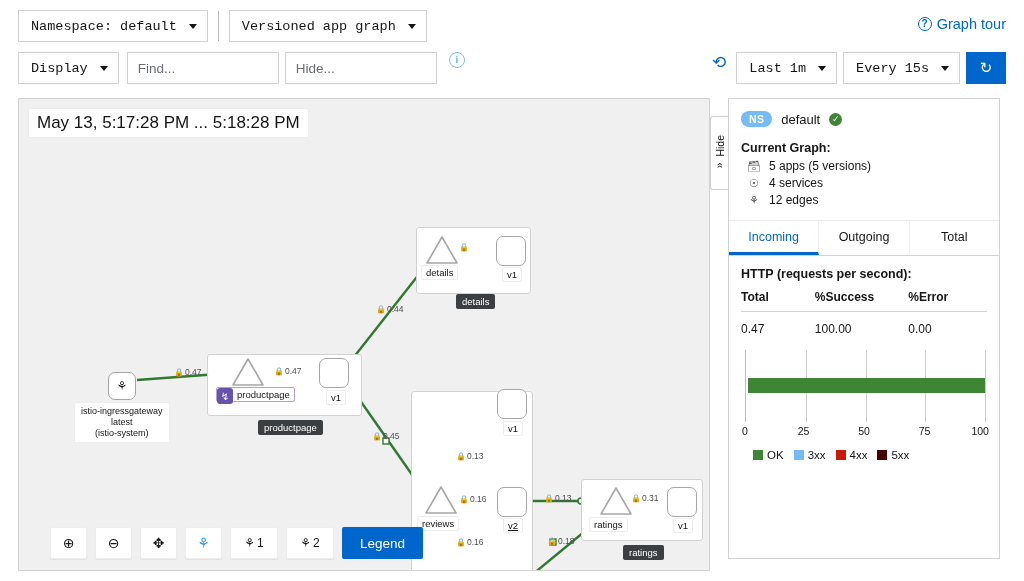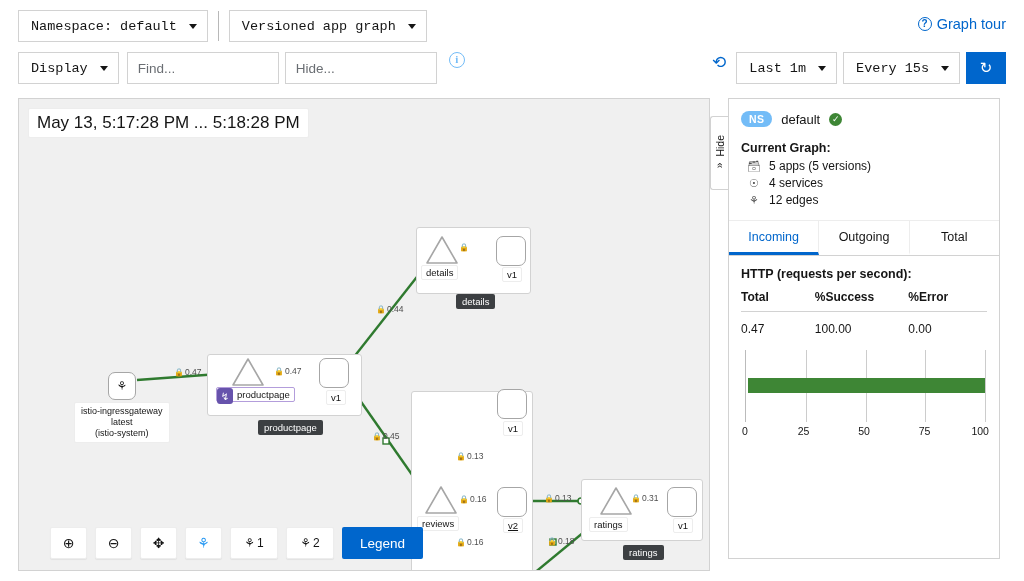--- a/index.html
+++ b/index.html
@@ -463,16 +463,34 @@
           <div class="gridline" style="left:100%"></div>
           <div class="bar" style="left:1%;width:99%;"></div>
         </div>
         <div class="tickrow">
           <span class="tick" style="left:2px">0</span>
           <span class="tick" style="left:25%">25</span>
           <span class="tick" style="left:50%">50</span>
           <span class="tick" style="left:75%">75</span>
           <span class="tick" style="left:98%">100</span>
         </div>
+        <div class="legend">
+          <span class="lg">
+            <span class="sw" style="background:#3e8635"></span>
+            <span>OK</span>
+          </span>
+          <span class="lg">
+            <span class="sw" style="background:#73bcf7"></span>
+            <span>3xx</span>
+          </span>
+          <span class="lg">
+            <span class="sw" style="background:#c9190b"></span>
+            <span>4xx</span>
+          </span>
+          <span class="lg">
+            <span class="sw" style="background:#470000"></span>
+            <span>5xx</span>
+          </span>
+        </div>
       </div>
     </div>
   </div>
 </div>
 
 </body></html>

